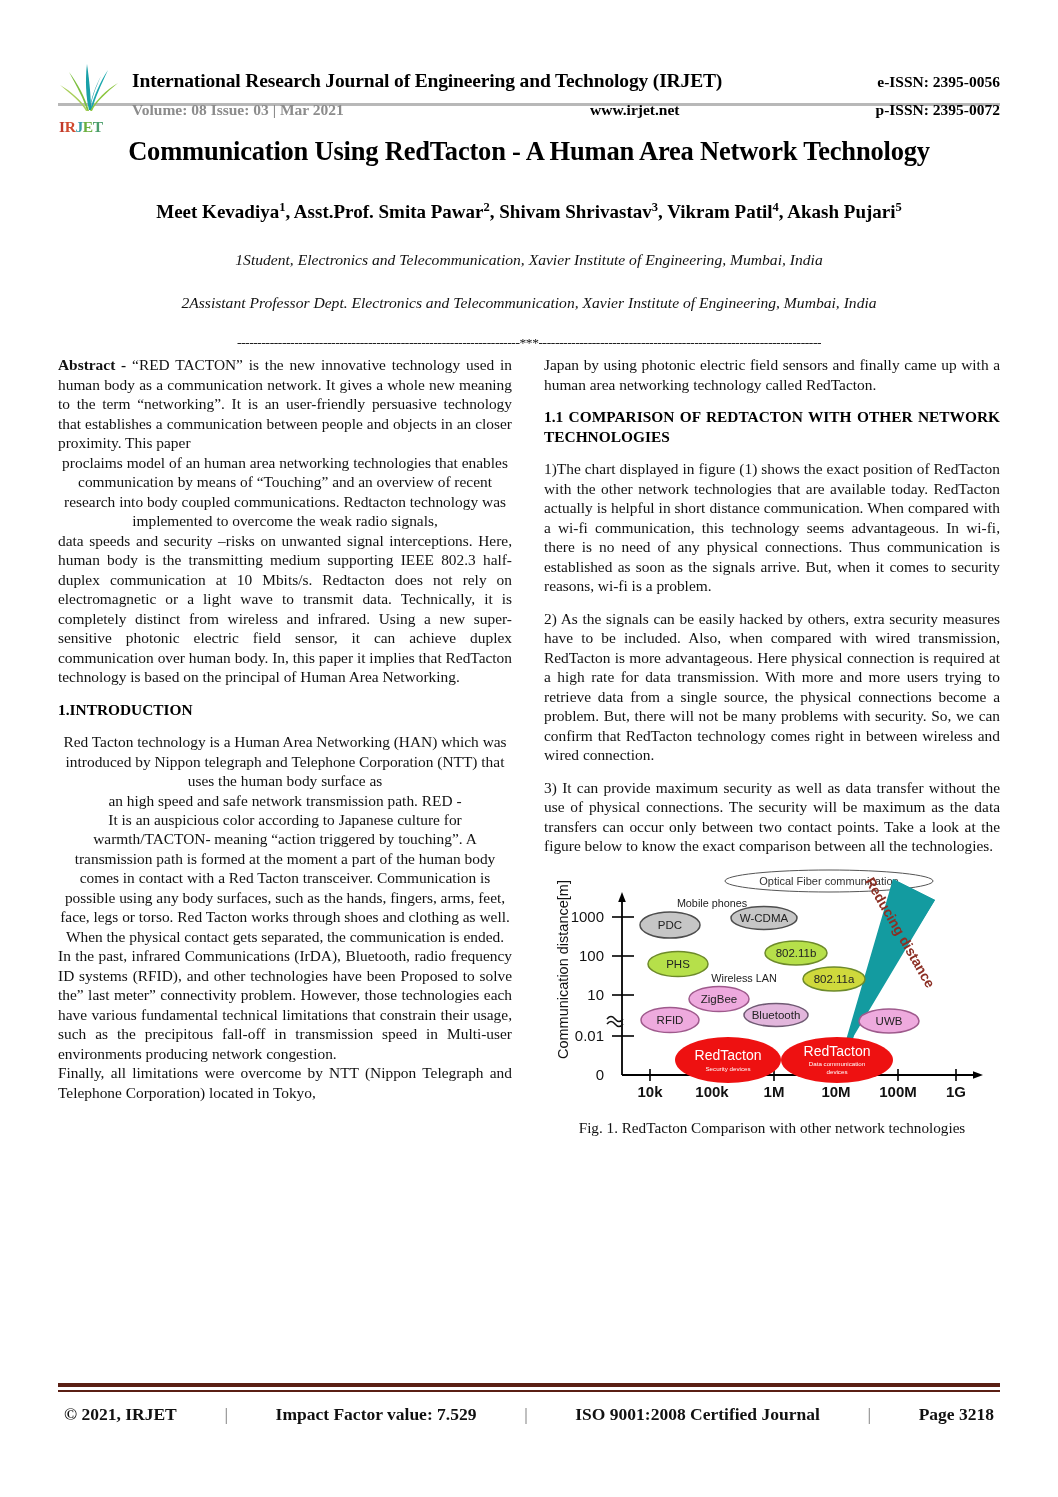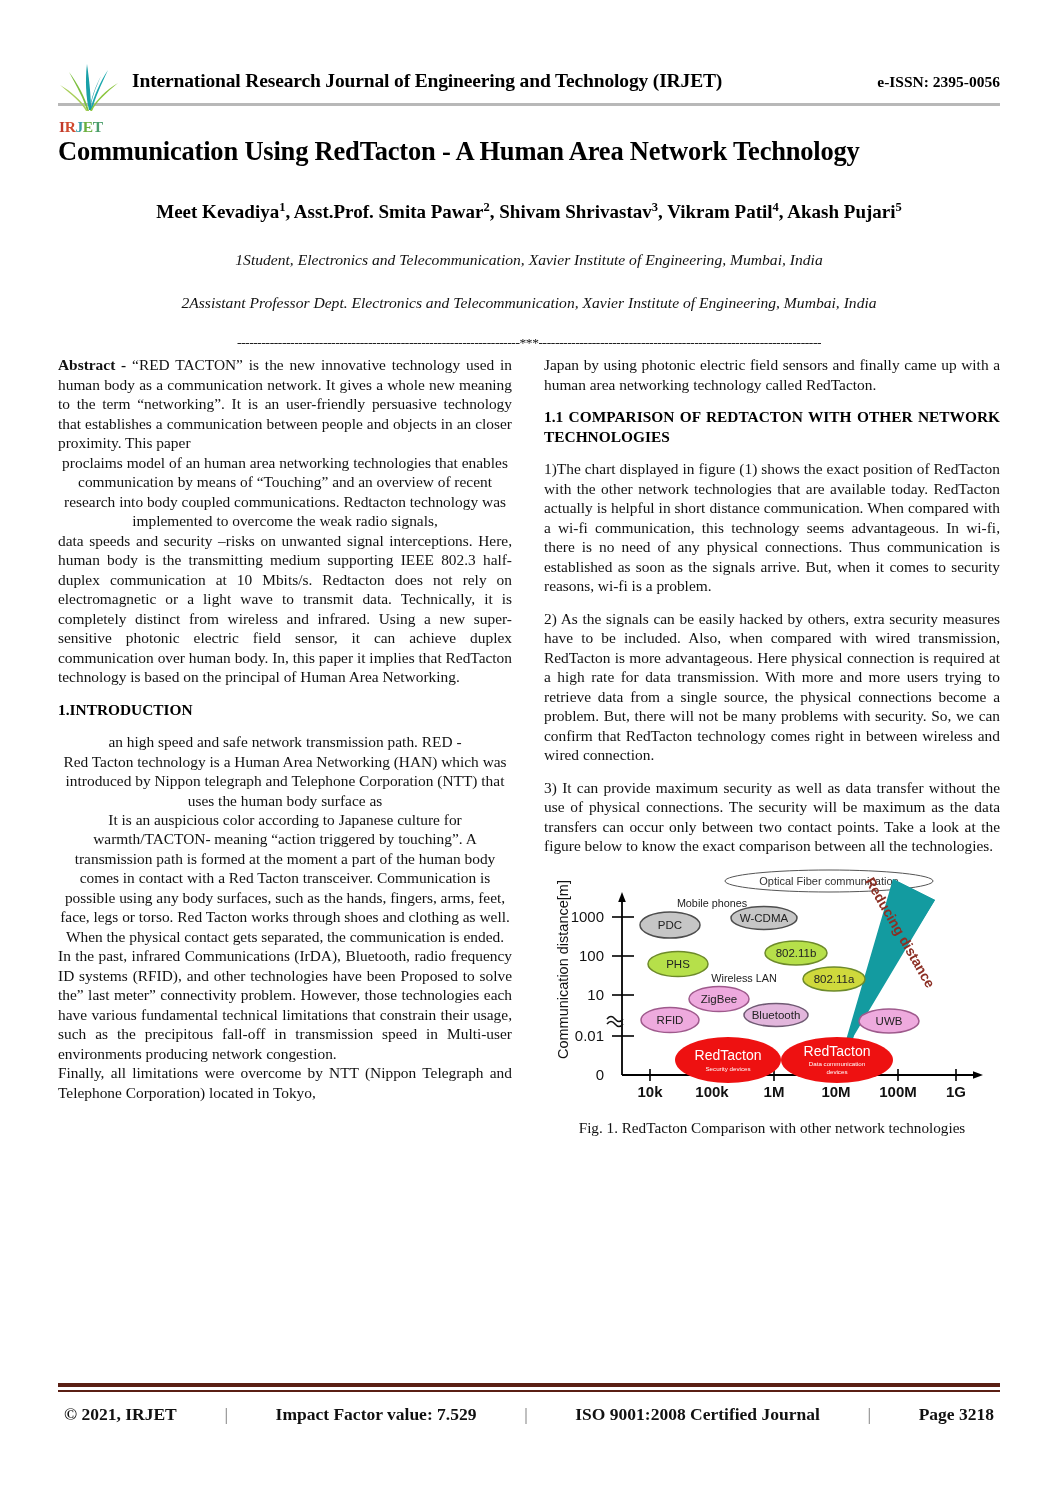--- a/index.html
+++ b/index.html
@@ -96,21 +96,21 @@
   }
   .head-rule {
     height: 3px;
     background: #b8b8b8;
     margin-top: 11px;
     margin-bottom: 0;
   }
 
   
   .paper-title {
-    text-align: left;
+    text-align: center;
     font-weight: bold;
     font-size: 26.5px;
     letter-spacing: -0.2px;
     margin-top: 30px;
     color: #000;
   }
   .authors {
     text-align: center;
     font-weight: bold;
     font-size: 19px;
@@ -220,41 +220,46 @@
         <path d="M31.5 52 C33 41 37 29 43 18 C37 31 33 42 32.5 52 Z" fill="#13939c"></path>
       </svg>
       <div class="logo-text"><span class="c1">I</span><span class="c2">R</span><span class="c3">J</span><span class="c4">E</span><span class="c5">T</span></div>
     </div>
 
     <div class="head-cols">
       <div class="head-row r1">
         <span class="journal-title">International Research Journal of Engineering and Technology (IRJET)</span>
         <span class="eissn">e-ISSN: 2395-0056</span>
       </div>
+      <div class="head-row r2" style="position:relative;">
+        <span class="volume">Volume: 08 Issue: 03 | Mar 2021</span>
+        <span class="website">www.irjet.net</span>
+        <span class="pissn">p-ISSN: 2395-0072</span>
+      </div>
     </div>
   </div>
   <div class="head-rule"></div>
 
   <div class="paper-title">Communication Using RedTacton - A Human Area Network Technology</div>
   <div class="authors">Meet Kevadiya<sup>1</sup>, Asst.Prof. Smita Pawar<sup>2</sup>, Shivam Shrivastav<sup>3</sup>, Vikram Patil<sup>4</sup>, Akash Pujari<sup>5</sup></div>
   <div class="affil a1">1Student, Electronics and Telecommunication, Xavier Institute of Engineering, Mumbai, India</div>
   <div class="affil a2">2Assistant Professor Dept. Electronics and Telecommunication, Xavier Institute of Engineering, Mumbai, India</div>
   <div class="dashsep">---------------------------------------------------------------------***---------------------------------------------------------------------</div>
 
   <div class="columns">
 
     <div class="col">
       <p><span class="bold">Abstract -</span><span> “RED TACTON” is the new innovative technology used in human body as a communication network. It gives a whole new meaning to the term “networking”. It is an user-friendly persuasive technology that establishes a communication between people and objects in an closer proximity. This paper</span></p>
       <p class="noj">proclaims model of an human area networking technologies that enables communication by means of “Touching” and an overview of recent research into body coupled communications. Redtacton technology was implemented to overcome the weak radio signals,</p>
       <p>data speeds and security –risks on unwanted signal interceptions. Here, human body is the transmitting medium supporting IEEE 802.3 half-duplex communication at 10 Mbits/s. Redtacton does not rely on electromagnetic or a light wave to transmit data. Technically, it is completely distinct from wireless and infrared. Using a new super-sensitive photonic electric field sensor, it can achieve duplex communication over human body. In, this paper it implies that RedTacton technology is based on the principal of Human Area Networking.</p>
       <div class="gap"></div>
       <div class="heading">1.INTRODUCTION</div>
       <div class="gap"></div>
+      <p class="noj">Red Tacton technology is a Human Area Networking (HAN) which was introduced by Nippon telegraph and Telephone Corporation (NTT) that uses the human body surface as</p>
       <p class="noj">an high speed and safe network transmission path. RED -</p>
-      <p class="noj">Red Tacton technology is a Human Area Networking (HAN) which was introduced by Nippon telegraph and Telephone Corporation (NTT) that uses the human body surface as</p>
       <p class="noj">It is an auspicious color according to Japanese culture for warmth/TACTON- meaning “action triggered by touching”. A transmission path is formed at the moment a part of the human body comes in contact with a Red Tacton transceiver. Communication is possible using any body surfaces, such as the hands, fingers, arms, feet, face, legs or torso. Red Tacton works through shoes and clothing as well. When the physical contact gets separated, the communication is ended.</p>
       <p>In the past, infrared Communications (IrDA), Bluetooth, radio frequency ID systems (RFID), and other technologies have been Proposed to solve the” last meter” connectivity problem. However, those technologies each have various fundamental technical limitations that constrain their usage, such as the precipitous fall-off in transmission speed in Multi-user environments producing network congestion.</p>
       <p>Finally, all limitations were overcome by NTT (Nippon Telegraph and Telephone Corporation) located in Tokyo,</p>
     </div>
 
     <div class="col">
       <p>Japan by using photonic electric field sensors and finally came up with a human area networking technology called RedTacton.</p>
       <div class="gap"></div>
       <div class="heading">1.1 COMPARISON OF REDTACTON WITH OTHER NETWORK TECHNOLOGIES</div>
       <div class="gap"></div>

